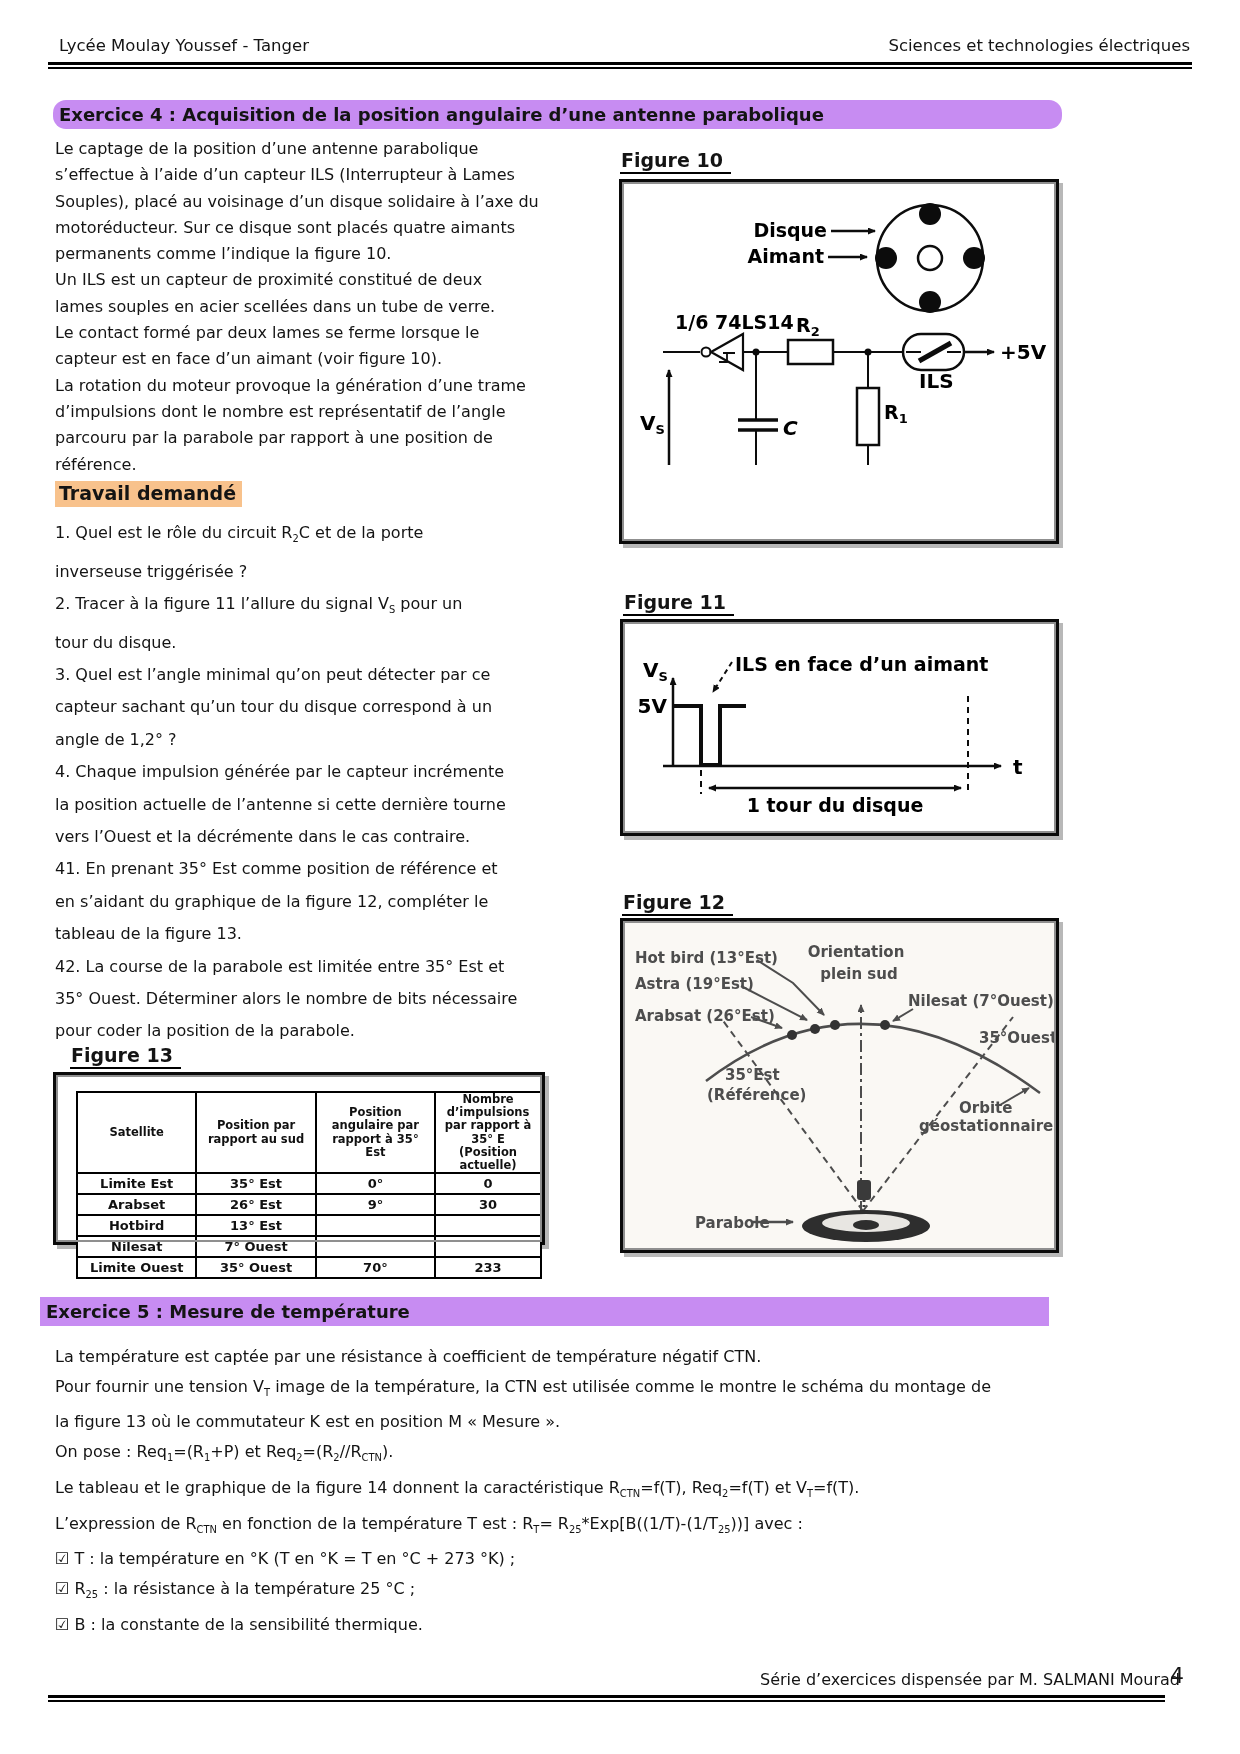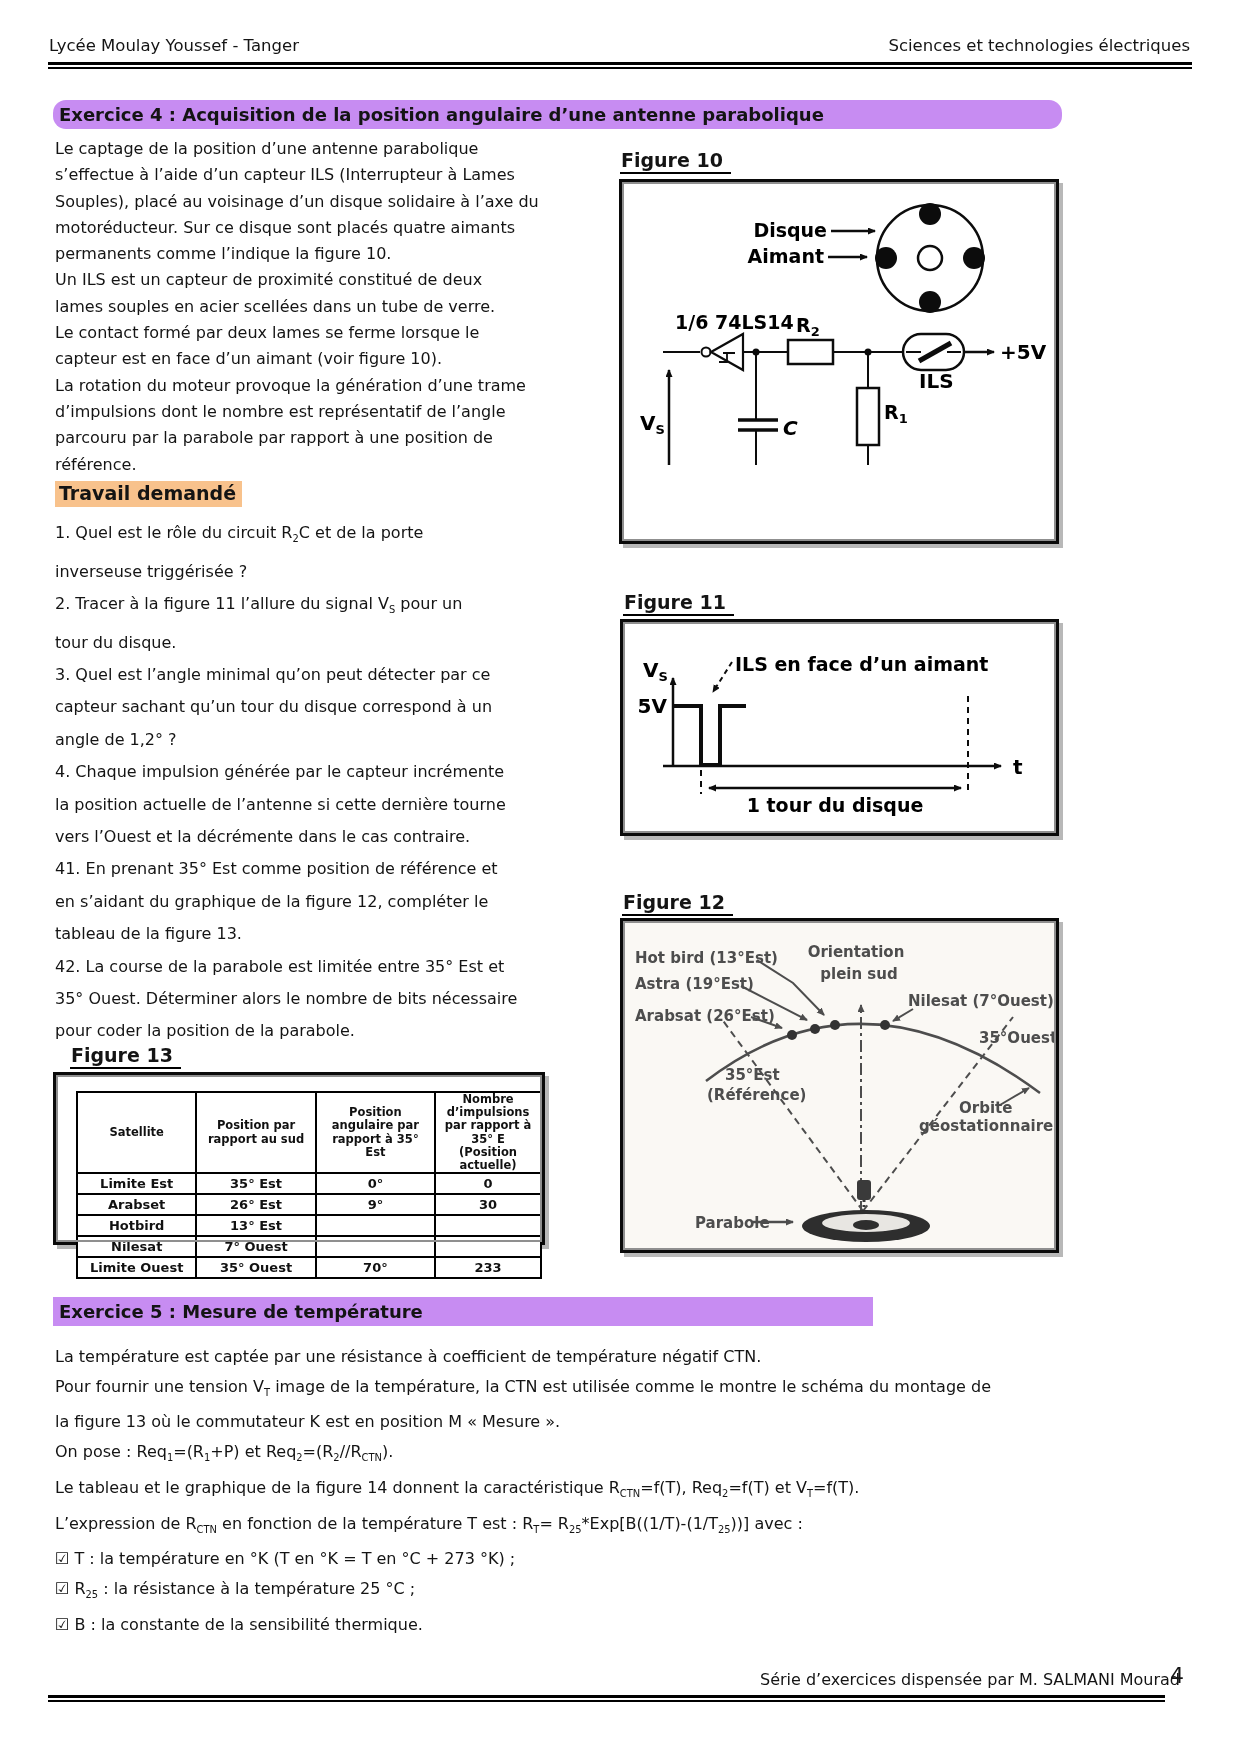--- a/index.html
+++ b/index.html
@@ -33,21 +33,21 @@
   .f13 td { font-size:13px; height:19px; }
   sub { font-size:0.62em; }
   .footer-text { position:absolute; left:0; width:1180px; text-align:right; font-size:16px; }
   .pagenum { position:absolute; font-size:22px; }
 </style>
 </head>
 <body>
 
 <div class="page">
 
-  <div class="abs hdr" style="left:49px; top:36px;">Lycée Moulay Youssef - Tanger</div>
+  <div class="abs hdr" style="left:59px; top:36px;">Lycée Moulay Youssef - Tanger</div>
   <div class="abs hdr" style="right:50px; top:36px;">Sciences et technologies électriques</div>
   <div class="rule" style="left:48px; top:62px; width:1144px;"></div>
 
   <div class="banner" style="left:53px; top:100px; width:1009px;border-radius:13px;">Exercice 4 : Acquisition de la position angulaire d’une antenne parabolique</div>
 
   <div class="txt intro" style="left:55px; top:136px;">Le captage de la position d’une antenne parabolique<br>s’effectue à l’aide d’un capteur ILS (Interrupteur à Lames<br>Souples), placé au voisinage d’un disque solidaire à l’axe du<br>motoréducteur. Sur ce disque sont placés quatre aimants<br>permanents comme l’indique la figure 10.<br>Un ILS est un capteur de proximité constitué de deux<br>lames souples en acier scellées dans un tube de verre.<br>Le contact formé par deux lames se ferme lorsque le<br>capteur est en face d’un aimant (voir figure 10).<br>La rotation du moteur provoque la génération d’une trame<br>d’impulsions dont le nombre est représentatif de l’angle<br>parcouru par la parabole par rapport à une position de<br>référence.</div>
 
   <div class="highlight" style="left:55px; top:481px;">Travail demandé</div>
 
   <div class="txt questions" style="left:55px; top:517px;">1. Quel est le rôle du circuit R<sub>2</sub>C et de la porte<br>inverseuse triggérisée ?<br>2. Tracer à la figure 11 l’allure du signal V<sub>S</sub> pour un<br>tour du disque.<br>3. Quel est l’angle minimal qu’on peut détecter par ce<br>capteur sachant qu’un tour du disque correspond à un<br>angle de 1,2° ?<br>4. Chaque impulsion générée par le capteur incrémente<br>la position actuelle de l’antenne si cette dernière tourne<br>vers l’Ouest et la décrémente dans le cas contraire.<br>41. En prenant 35° Est comme position de référence et<br>en s’aidant du graphique de la figure 12, compléter le<br>tableau de la figure 13.<br>42. La course de la parabole est limitée entre 35° Est et<br>35° Ouest. Déterminer alors le nombre de bits nécessaire<br>pour coder la position de la parabole.</div>
@@ -238,20 +238,20 @@
         <tr>
           <td>Limite Ouest</td>
           <td>35° Ouest</td>
           <td>70°</td>
           <td>233</td>
         </tr>
       </tbody>
     </table>
   </div>
 
-  <div class="banner" style="left:53px; top:1297px; width:820px;">Exercice 5 : Mesure de température</div>
+  <div class="banner" style="left:40px; top:1297px; width:1009px;">Exercice 5 : Mesure de température</div>
   <div class="txt ex5" style="left:55px; top:1342px;">La température est captée par une résistance à coefficient de température négatif CTN.<br>Pour fournir une tension V<sub>T</sub> image de la température, la CTN est utilisée comme le montre le schéma du montage de<br>la figure 13 où le commutateur K est en position M « Mesure ».<br>On pose : Req<sub>1</sub>=(R<sub>1</sub>+P) et Req<sub>2</sub>=(R<sub>2</sub>//R<sub>CTN</sub>).<br>Le tableau et le graphique de la figure 14 donnent la caractéristique R<sub>CTN</sub>=f(T), Req<sub>2</sub>=f(T) et V<sub>T</sub>=f(T).<br>L’expression de R<sub>CTN</sub> en fonction de la température T est : R<sub>T</sub>= R<sub>25</sub>*Exp[B((1/T)-(1/T<sub>25</sub>))] avec :<br>☑ T : la température en °K (T en °K =  T en °C + 273 °K) ;<br>☑ R<sub>25</sub> : la résistance à la température 25 °C ;<br>☑ B : la constante de la sensibilité thermique.</div>
 
   <div class="footer-text" style="top:1670px;">Série d’exercices  dispensée par  M. SALMANI Mourad</div>
   <div class="rule" style="left:48px; top:1695px; width:1117px;"></div>
   <div class="pagenum" style="left:1170px; top:1663px;">4</div>
 
 </div>
 
 </body></html>

